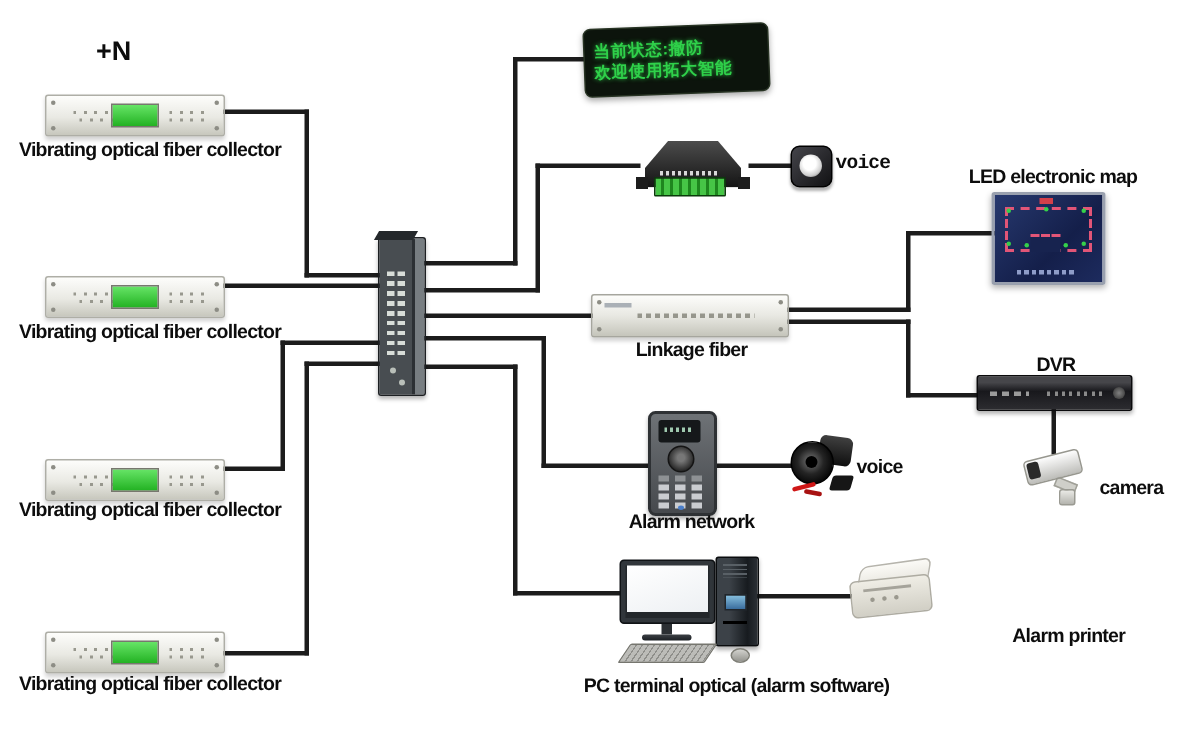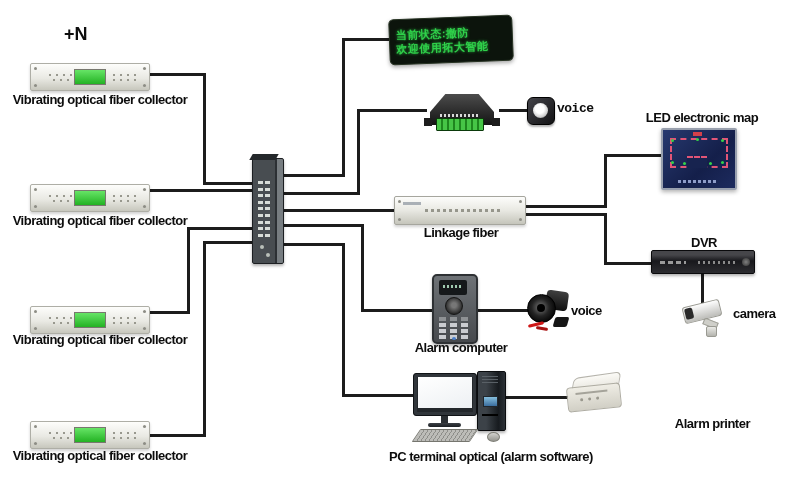--- a/index.html
+++ b/index.html
@@ -362,19 +362,19 @@
 
   <div class="plusn" style="left:64px;top:24px;">+N</div>
   <div class="lbl c" style="left:100px;top:92px;">Vibrating optical fiber collector</div>
   <div class="lbl c" style="left:100px;top:213px;">Vibrating optical fiber collector</div>
   <div class="lbl c" style="left:100px;top:332px;">Vibrating optical fiber collector</div>
   <div class="lbl c" style="left:100px;top:448px;">Vibrating optical fiber collector</div>
   <div class="lbl" style="left:557px;top:101px;font-family:Liberation Mono, monospace;">voice</div>
   <div class="lbl c" style="left:461px;top:225px;">Linkage fiber</div>
   <div class="lbl c" style="left:702px;top:110px;">LED electronic map</div>
   <div class="lbl c" style="left:704px;top:235px;">DVR</div>
-  <div class="lbl" style="left:733px;top:306px;">camera</div>
-  <div class="lbl c" style="left:461px;top:340px;">Alarm computer</div>
+  <div class="lbl" style="left:733px;top:317px;">camera</div>
+  <div class="lbl c" style="left:461px;top:340px;">Alarm network</div>
   <div class="lbl" style="left:571px;top:303px;">voice</div>
   <div class="lbl c" style="left:491px;top:449px;">PC terminal optical (alarm software)</div>
   <div class="lbl c" style="left:600px;top:416px;text-align:right;">Alarm printer</div>
 
 </div>
 
 </body></html>

